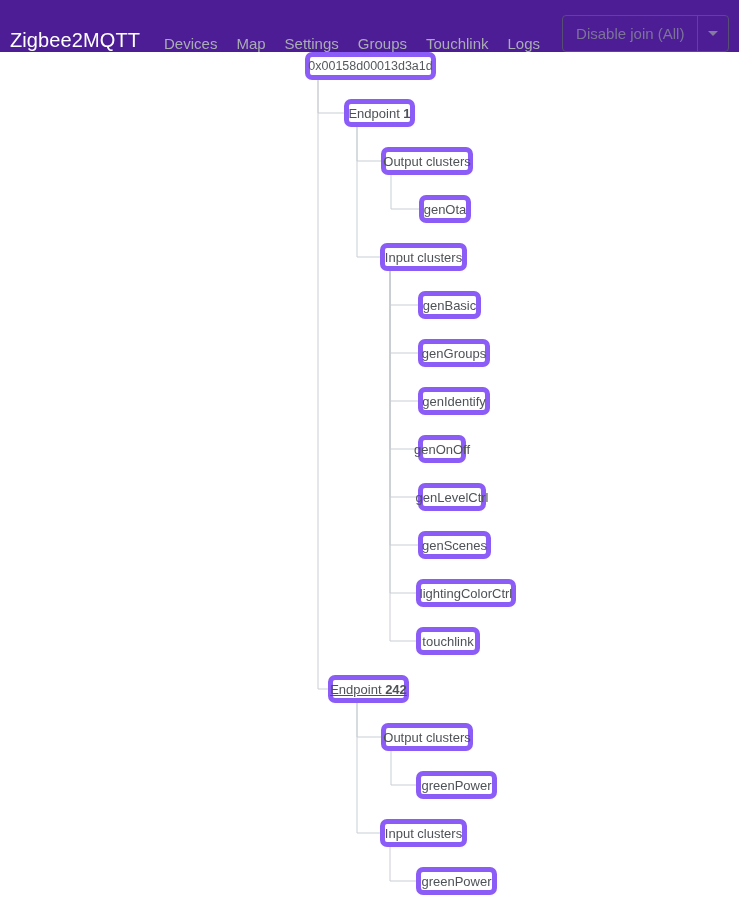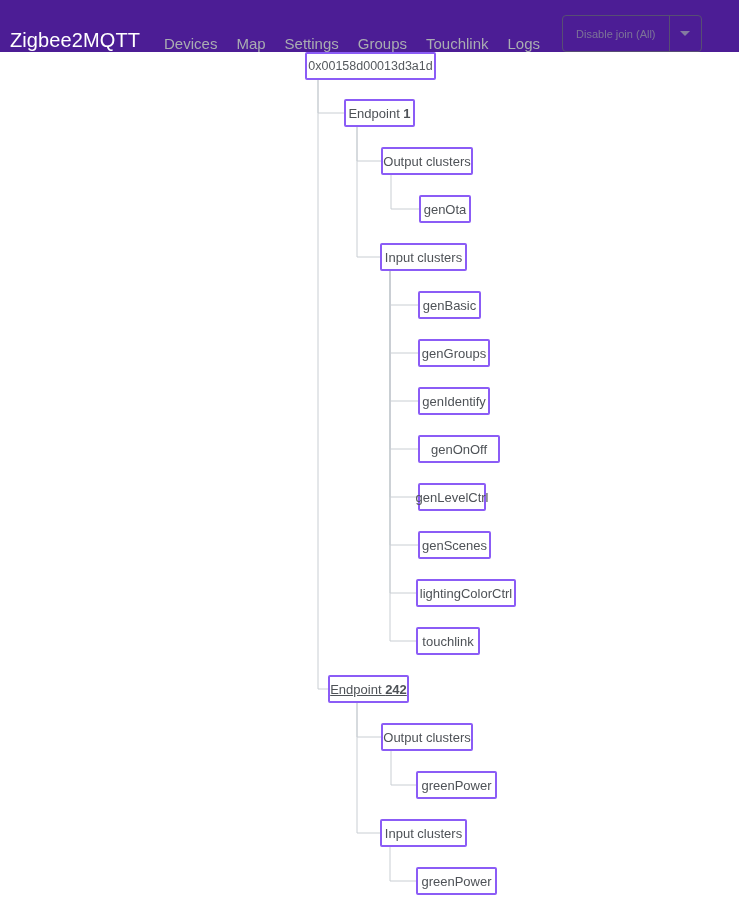--- a/index.html
+++ b/index.html
@@ -56,21 +56,21 @@
     border: 1px solid #5c6166;
     border-radius: 4px;
     overflow: hidden;
     opacity: 0.72;
   }
   .join-btn {
     display: flex;
     align-items: center;
     padding: 0 13px;
     color: #8f9599;
-    font-size: 11px;
+    font-size: 15px;
     white-space: nowrap;
     background: transparent;
     border: none;
     cursor: default;
   }
   .join-caret {
     display: flex;
     align-items: center;
     justify-content: center;
     width: 31px;
@@ -96,22 +96,22 @@
     position: absolute;
     top: 0; left: 0;
     width: 739px;
     height: 902px;
   }
   .node {
     position: absolute;
     box-sizing: border-box;
     height: 28px;
     background: #ffffff;
-    border: 2px solid #8b5cf6;
-    border-radius: 2px;
+    border: 5px solid #8b5cf6;
+    border-radius: 7px;
     display: flex;
     align-items: center;
     justify-content: center;
     padding: 0 11px;
     color: #4e5257;
     font-size: 13px;
     white-space: nowrap;
     cursor: pointer;
   }
   .node.root   { font-size: 12.5px; color: #55595e; }
@@ -177,21 +177,21 @@
       </div>
       <div class="node cluster" style="left: 418px; top: 291px; width: 63px;">
         <span>genBasic</span>
       </div>
       <div class="node cluster" style="left: 418px; top: 339px; width: 72px;">
         <span>genGroups</span>
       </div>
       <div class="node cluster" style="left: 418px; top: 387px; width: 72px;">
         <span>genIdentify</span>
       </div>
-      <div class="node cluster" style="left: 418px; top: 435px; width: 82px;">
+      <div class="node cluster" style="left: 418px; top: 435px; width: 48px;">
         <span>genOnOff</span>
       </div>
       <div class="node cluster" style="left: 418px; top: 483px; width: 68px;">
         <span>genLevelCtrl</span>
       </div>
       <div class="node cluster" style="left: 418px; top: 531px; width: 73px;">
         <span>genScenes</span>
       </div>
       <div class="node cluster" style="left: 416px; top: 579px; width: 100px; text-align: center;">
         <span>lightingColorCtrl</span>

